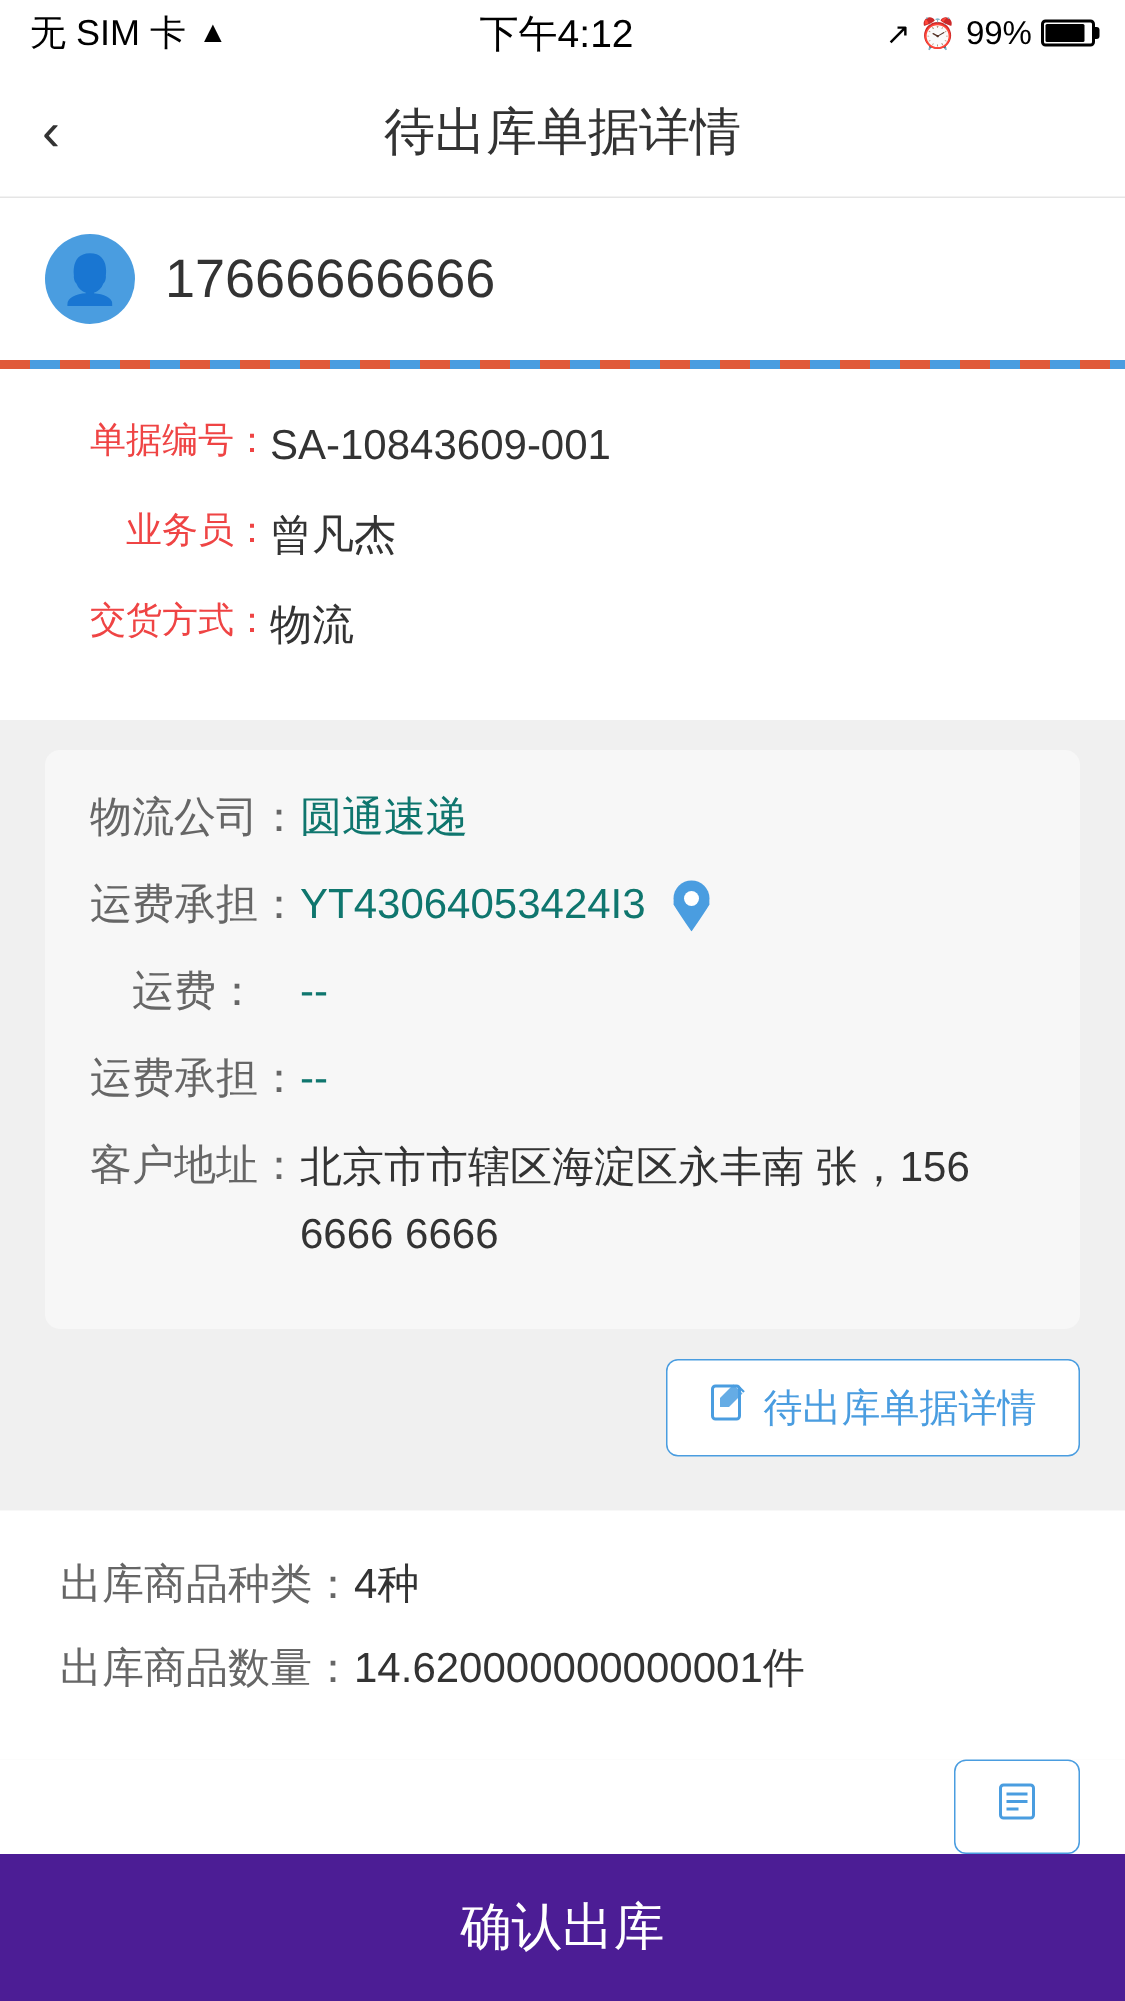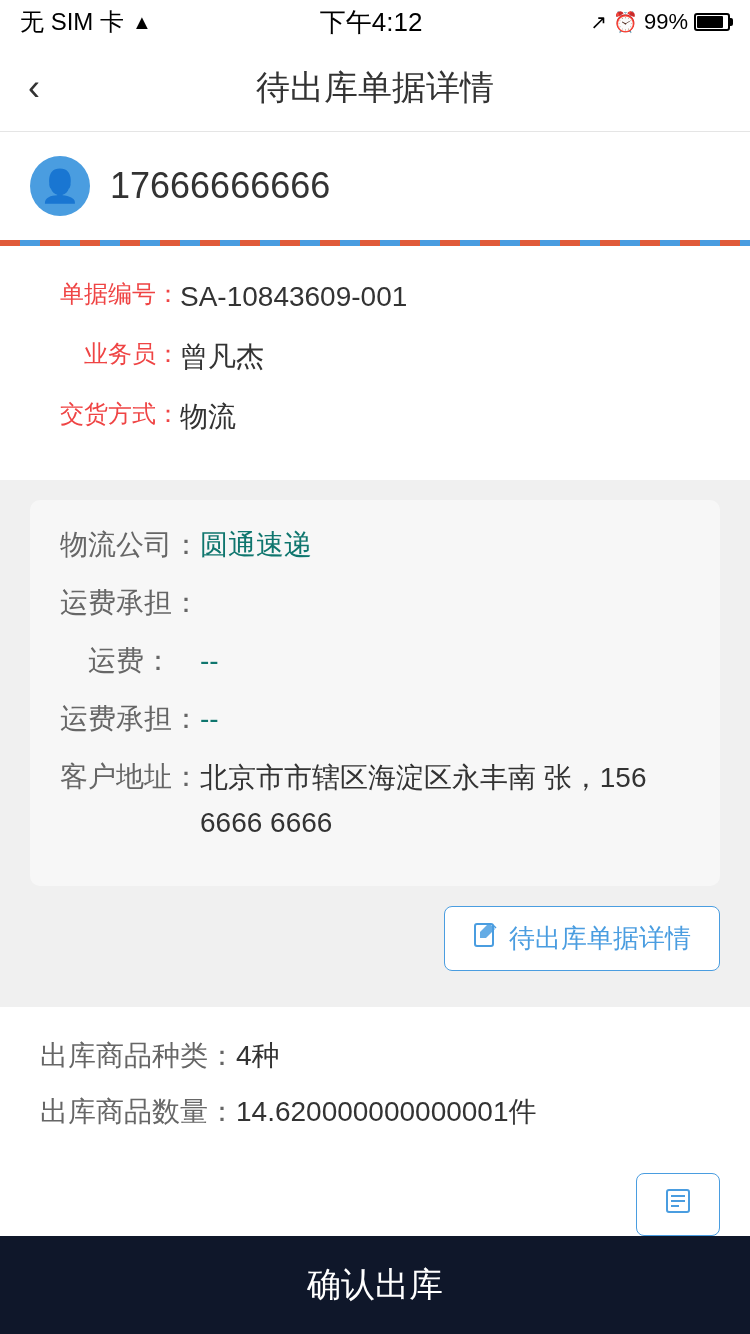--- a/index.html
+++ b/index.html
@@ -251,21 +251,21 @@
       position: fixed;
       bottom: 0;
       left: 0;
       width: 750px;
       background: #4a9de0;
       padding: 0;
     }
     .confirm-button {
       width: 100%;
       height: 98px;
-      background: #0f172a;
+      background: #4c1d95;
       border: none;
       color: #fff;
       font-size: 34px;
       font-weight: 500;
       cursor: pointer;
       display: flex;
       align-items: center;
       justify-content: center;
     }
 
@@ -322,20 +322,30 @@
   </div>
 </div>
 
 <div class="logistics-box">
   <div class="logistics-row">
     <span class="logistics-label">物流公司：</span>
     <span class="logistics-value">圆通速递</span>
   </div>
   <div class="logistics-row">
     <span class="logistics-label">运费承担：</span>
+    <div class="logistics-value">
+      <span>YT43064053424I3</span>
+      <div class="location-pin-wrap">
+        <svg width="30" height="36" viewBox="0 0 30 36">
+          <ellipse cx="15" cy="14" rx="12" ry="12" fill="#4a9de0"></ellipse>
+          <path d="M15 26 Q15 36 15 36 Q8 26 3 18 A12 12 0 1 1 27 18 Q22 26 15 36Z" fill="#4a9de0"></path>
+          <circle cx="15" cy="14" r="5" fill="#fff"></circle>
+        </svg>
+      </div>
+    </div>
   </div>
   <div class="logistics-row">
     <span class="logistics-label">运费：</span>
     <span class="logistics-value">--</span>
   </div>
   <div class="logistics-row">
     <span class="logistics-label">运费承担：</span>
     <span class="logistics-value">--</span>
   </div>
   <div class="logistics-row">

